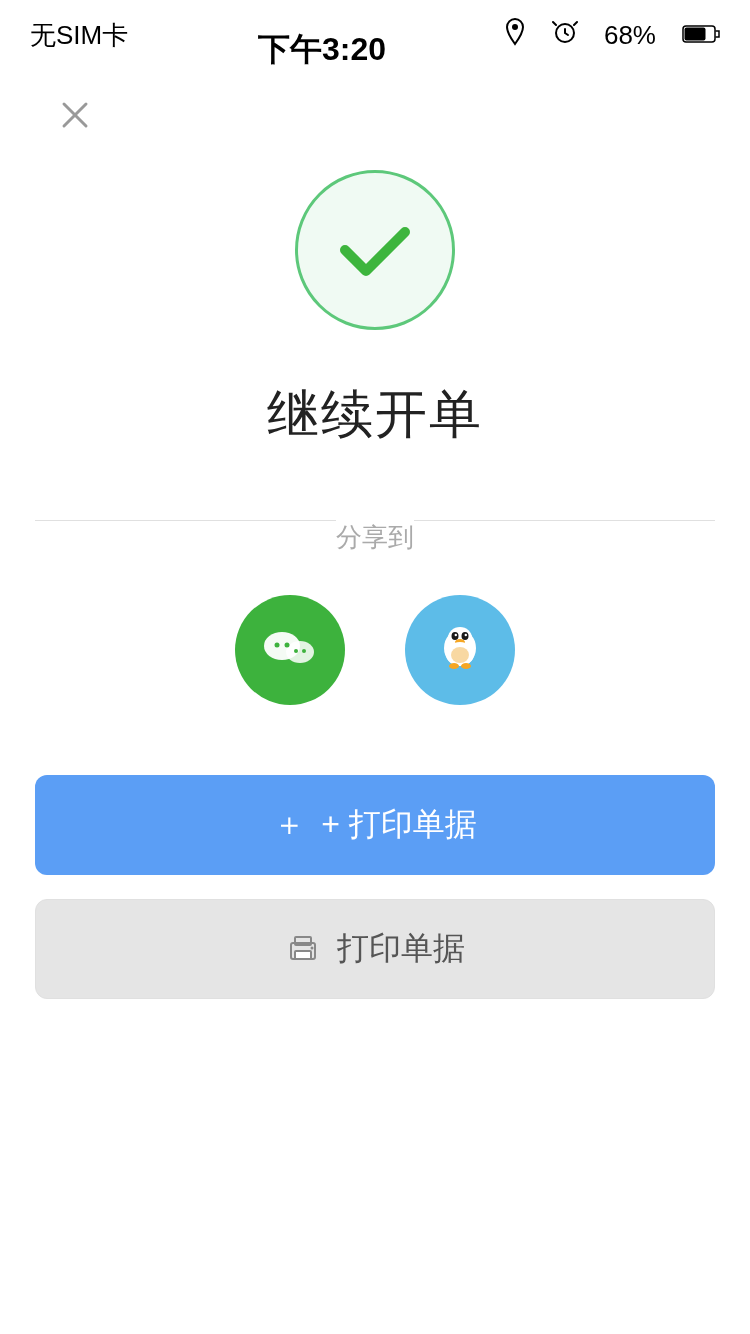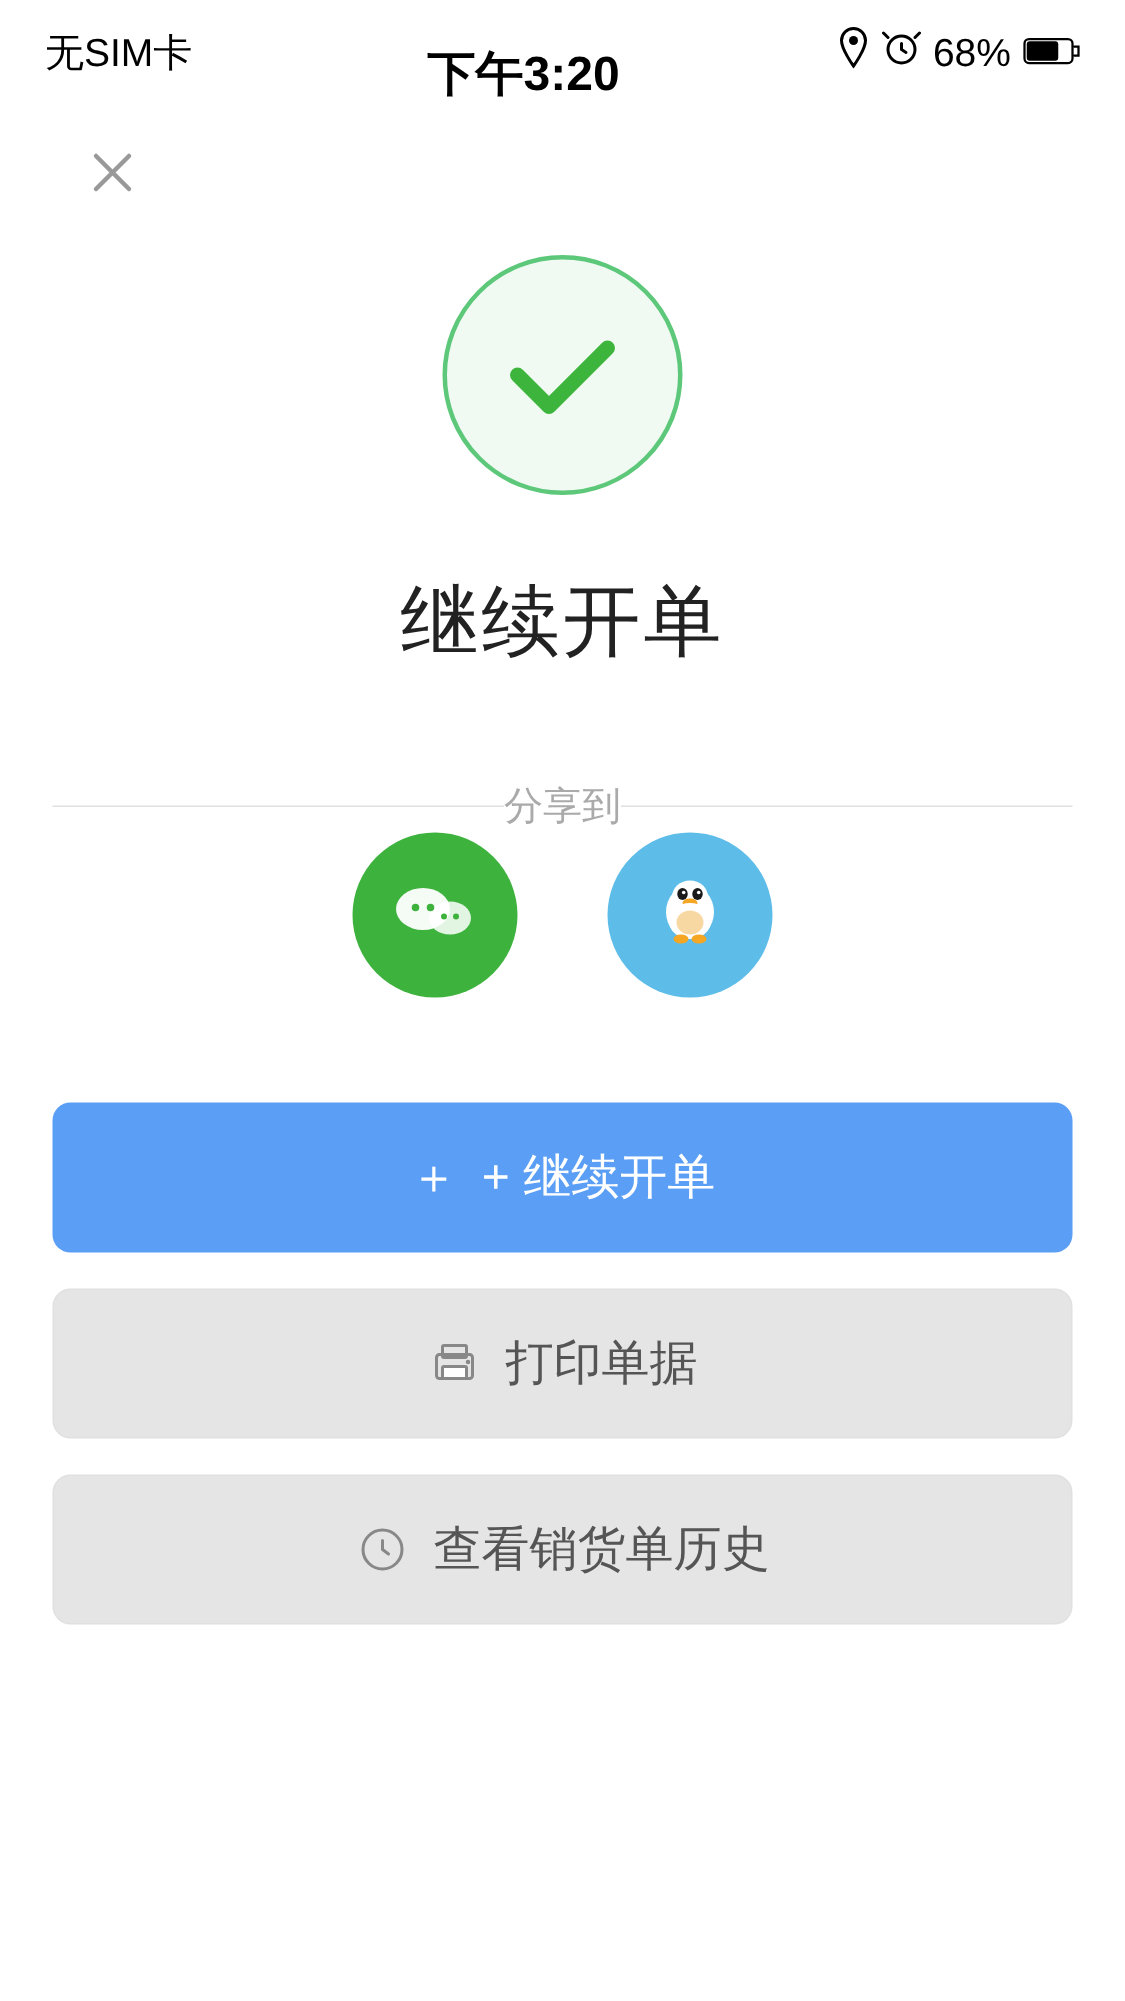--- a/index.html
+++ b/index.html
@@ -36,21 +36,21 @@
     .status-center {
       font-size: 32px;
       font-weight: 600;
       color: #000;
       margin-top: 30px;
     }
 
     .status-right {
       display: flex;
       align-items: center;
-      gap: 8px;
+      gap: 26px;
       font-size: 26px;
       color: #000;
     }
 
     
     .close-btn {
       position: absolute;
       top: 90px;
       left: 50px;
       width: 50px;
@@ -106,21 +106,22 @@
       width: 100%;
       display: flex;
       flex-direction: column;
       align-items: center;
       margin-bottom: 50px;
     }
 
     .divider-row {
       width: 680px;
       display: flex;
-      align-items: center;
+      align-items: flex-start;
+      margin-bottom: 40px;
     }
 
     .divider-line {
       flex: 1;
       height: 1px;
       background: #e0e0e0;
     }
 
     .divider-text {
       font-size: 26px;
@@ -309,39 +310,30 @@
           <ellipse cx="40" cy="50" rx="5" ry="3" fill="#f5a623"></ellipse>
         </svg>
       </div>
     </div>
   </div>
 
   <div class="action-buttons">
 
     <button class="btn-primary">
       <span class="btn-icon">＋</span>
-      <span>+ 继续开单</span>
+      <span>+ 打印单据</span>
     </button>
 
     <button class="btn-secondary">
       <span class="btn-icon">
         <svg width="36" height="36" viewBox="0 0 36 36" fill="none">
           <rect x="6" y="12" width="24" height="16" rx="2" stroke="#888" stroke-width="2" fill="none"></rect>
           <rect x="10" y="6" width="16" height="8" rx="1" stroke="#888" stroke-width="2" fill="none"></rect>
           <rect x="10" y="20" width="16" height="8" rx="1" stroke="#888" stroke-width="2" fill="white"></rect>
           <circle cx="27" cy="17" r="1.5" fill="#888"></circle>
         </svg>
       </span>
       <span>打印单据</span>
     </button>
 
-    <button class="btn-secondary">
-      <span class="btn-icon">
-        <svg width="36" height="36" viewBox="0 0 36 36" fill="none">
-          <circle cx="18" cy="18" r="13" stroke="#888" stroke-width="2" fill="none"></circle>
-          <path d="M18 12 L18 18 L22 21" stroke="#888" stroke-width="2" stroke-linecap="round" stroke-linejoin="round"></path>
-        </svg>
-      </span>
-      <span>查看销货单历史</span>
-    </button>
 
   </div>
 </div>
 
 </body></html>

